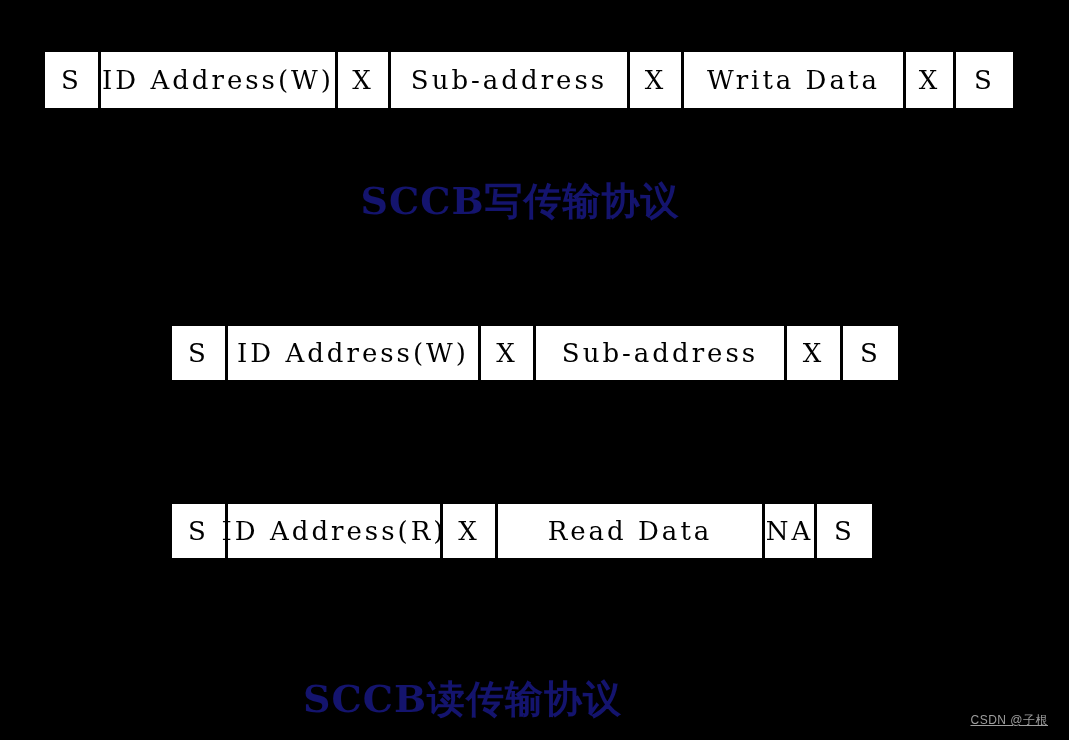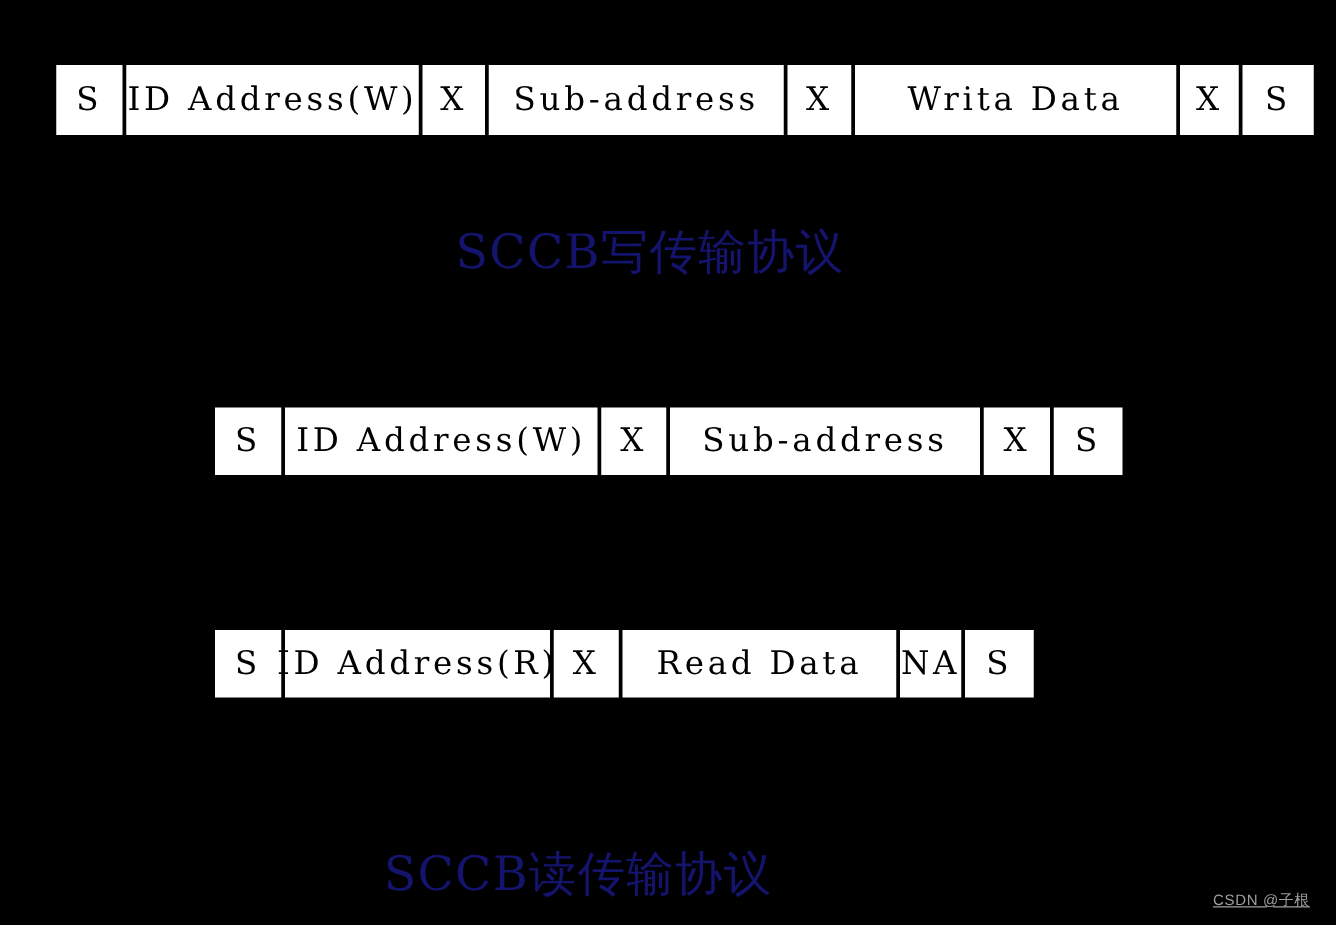--- a/index.html
+++ b/index.html
@@ -33,21 +33,21 @@
   }
   .row-top   { left: 45px;  top: 52px;  height: 56px; }
   .row-mid   { left: 172px; top: 326px; height: 54px; }
   .row-bot   { left: 172px; top: 504px; height: 54px; }
   .row-top .cell { height: 56px; }
   .row-mid .cell, .row-bot .cell { height: 54px; }
   .title {
     position: absolute;
     color: #14146e;
     font-size: 38px;
-    font-weight: normal;
+    font-weight: bold;
     letter-spacing: 1px;
     text-align: center;
     font-family: "DejaVu Serif", serif;
   }
   .title-write { left: 0; width: 1040px; top: 176px; }
   .title-read  { left: 0; width: 925px; top: 674px; }
   .watermark {
     position: absolute;
     right: 21px;
     bottom: 11px;
@@ -60,40 +60,40 @@
 </style>
 </head>
 <body>
 
 <div class="proto-row row-top">
   <div class="cell" style="width:53px">S</div>
   <div class="cell" style="width:234px">ID Address(W)</div>
   <div class="cell" style="width:50px">X</div>
   <div class="cell" style="width:236px">Sub-address</div>
   <div class="cell" style="width:51px">X</div>
-  <div class="cell" style="width:257px">Writa Data</div>
+  <div class="cell" style="width:219px">Writa Data</div>
   <div class="cell" style="width:47px">X</div>
   <div class="cell" style="width:57px">S</div>
 </div>
 
 <div class="title title-write">SCCB写传输协议</div>
 
 <div class="proto-row row-mid">
   <div class="cell" style="width:53px">S</div>
   <div class="cell" style="width:250px">ID Address(W)</div>
   <div class="cell" style="width:52px">X</div>
   <div class="cell" style="width:248px">Sub-address</div>
   <div class="cell" style="width:53px">X</div>
   <div class="cell" style="width:55px">S</div>
 </div>
 
 <div class="proto-row row-bot">
   <div class="cell" style="width:53px">S</div>
   <div class="cell" style="width:212px">ID Address(R)</div>
   <div class="cell" style="width:52px">X</div>
-  <div class="cell" style="width:219px">Read Data</div>
+  <div class="cell" style="width:264px">Read Data</div>
   <div class="cell" style="width:49px">NA</div>
   <div class="cell" style="width:55px">S</div>
 </div>
 
 <div class="title title-read">SCCB读传输协议</div>
 
 <div class="watermark">CSDN @子根</div>
 
 </body></html>

